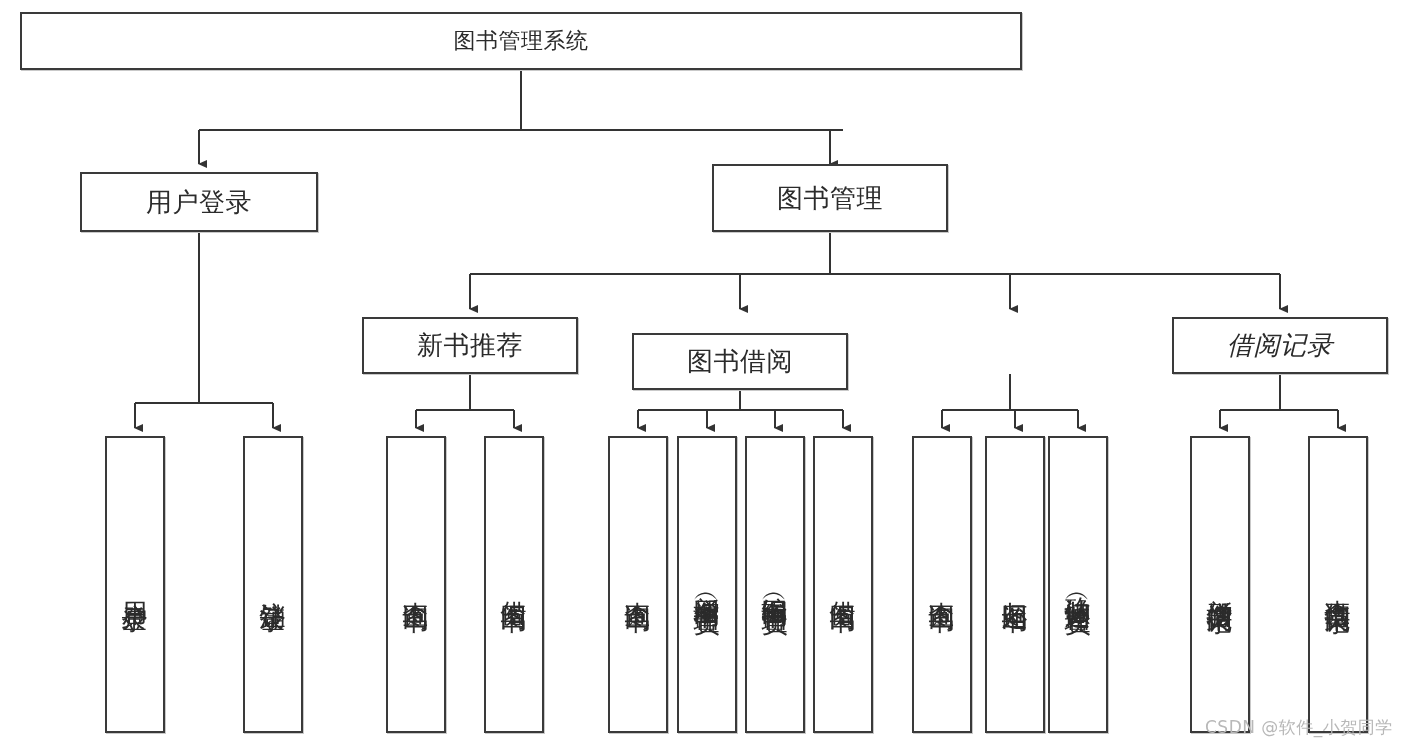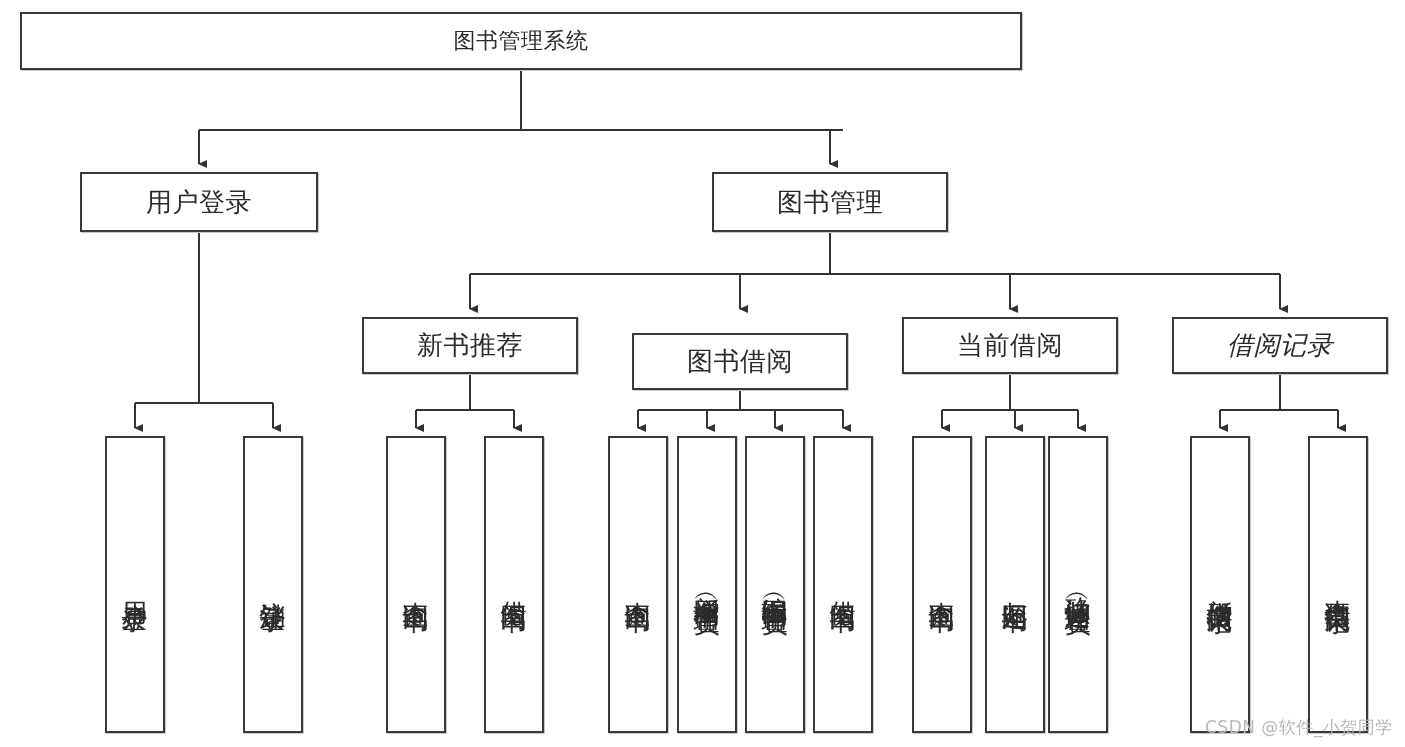--- a/index.html
+++ b/index.html
@@ -116,32 +116,29 @@
     </g>
   </svg>
 
   <div class="node root" style="left: 20px; top: 12px; width: 1002px; height: 58px;">
     <span class="node-label">图书管理系统</span>
   </div>
 
   <div class="node" style="left: 80px; top: 172px; width: 238px; height: 60px;">
     <span class="node-label">用户登录</span>
   </div>
-  <div class="node" style="left: 712px; top: 172px; width: 236px; height: 60px;">
+  <div class="node" style="left: 712px; top: 164px; width: 236px; height: 68px;">
     <span class="node-label">图书管理</span>
   </div>
 
   <div class="node" style="left: 362px; top: 317px; width: 216px; height: 57px;">
     <span class="node-label">新书推荐</span>
   </div>
   <div class="node" style="left: 632px; top: 333px; width: 216px; height: 57px;">
     <span class="node-label">图书借阅</span>
-  </div>
-  <div class="node" style="left: 902px; top: 317px; width: 216px; height: 57px;">
-    <span class="node-label">当前借阅</span>
   </div>
   <div class="node" style="left: 1172px; top: 317px; width: 216px; height: 57px; font-style: italic;">
     <span class="node-label">借阅记录</span>
   </div>
 
   <div class="node vertical" style="left: 105px; top: 436px; width: 60px; height: 297px;">
     <span class="node-label">用户登录</span>
   </div>
   <div class="node vertical" style="left: 243px; top: 436px; width: 60px; height: 297px;">
     <span class="node-label">注销登录</span>

